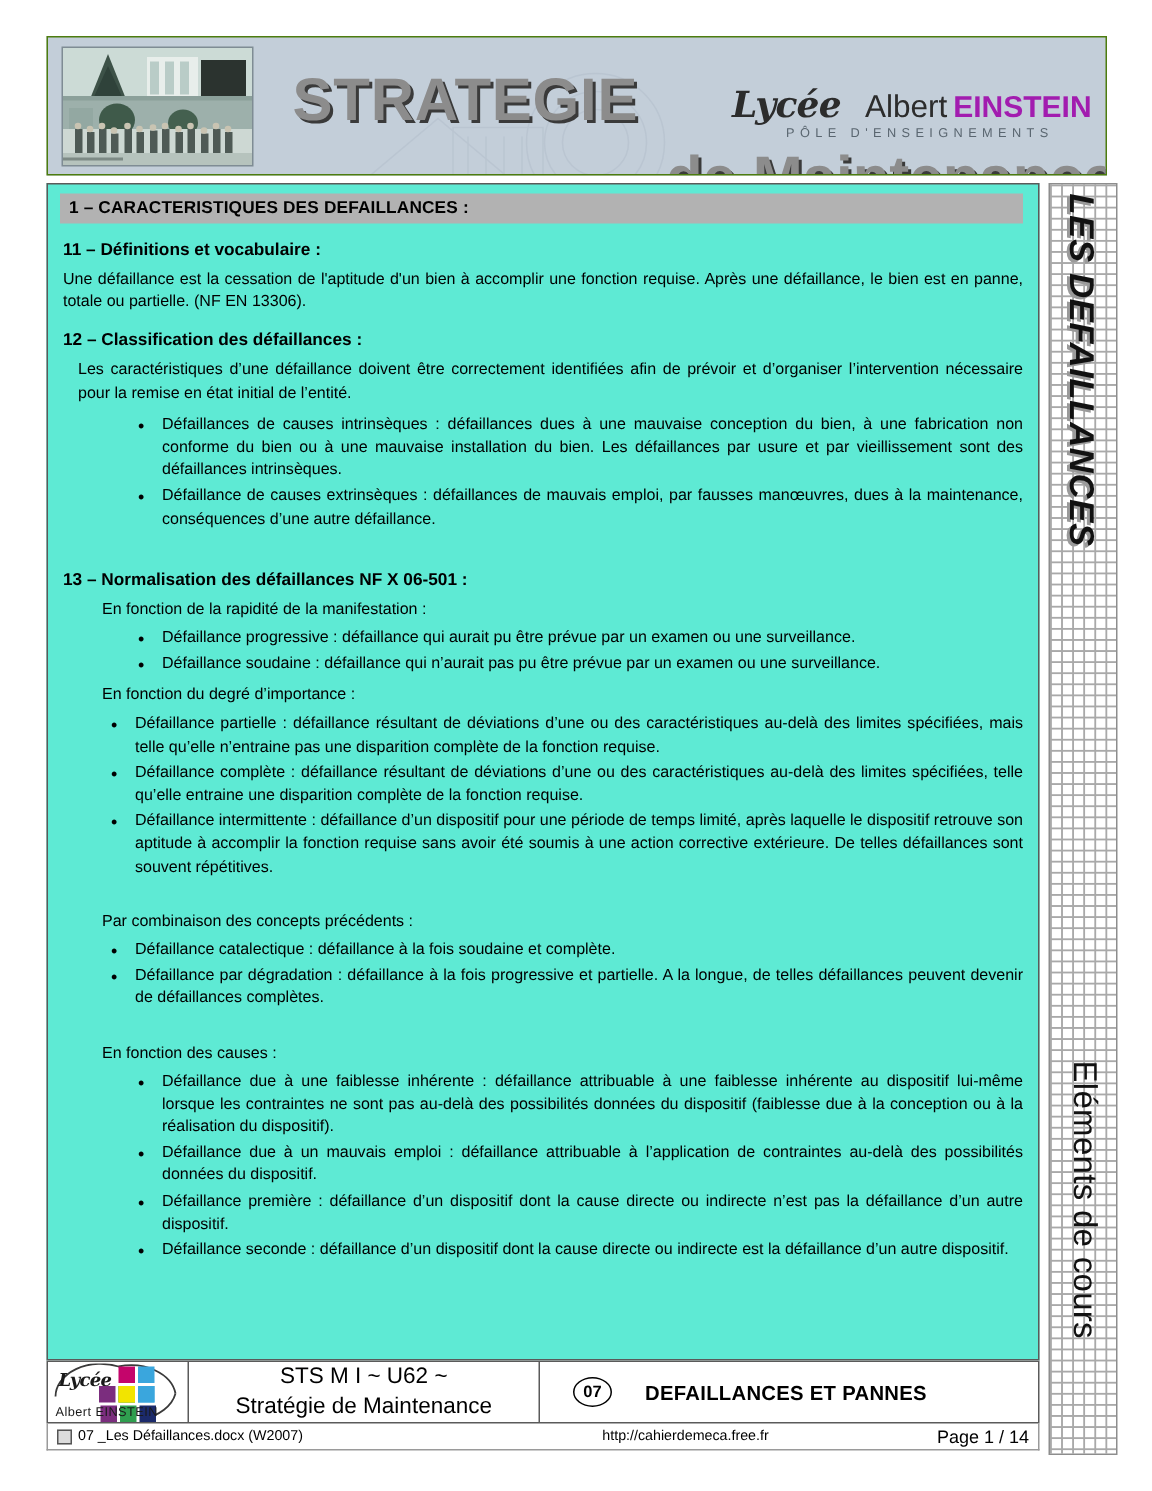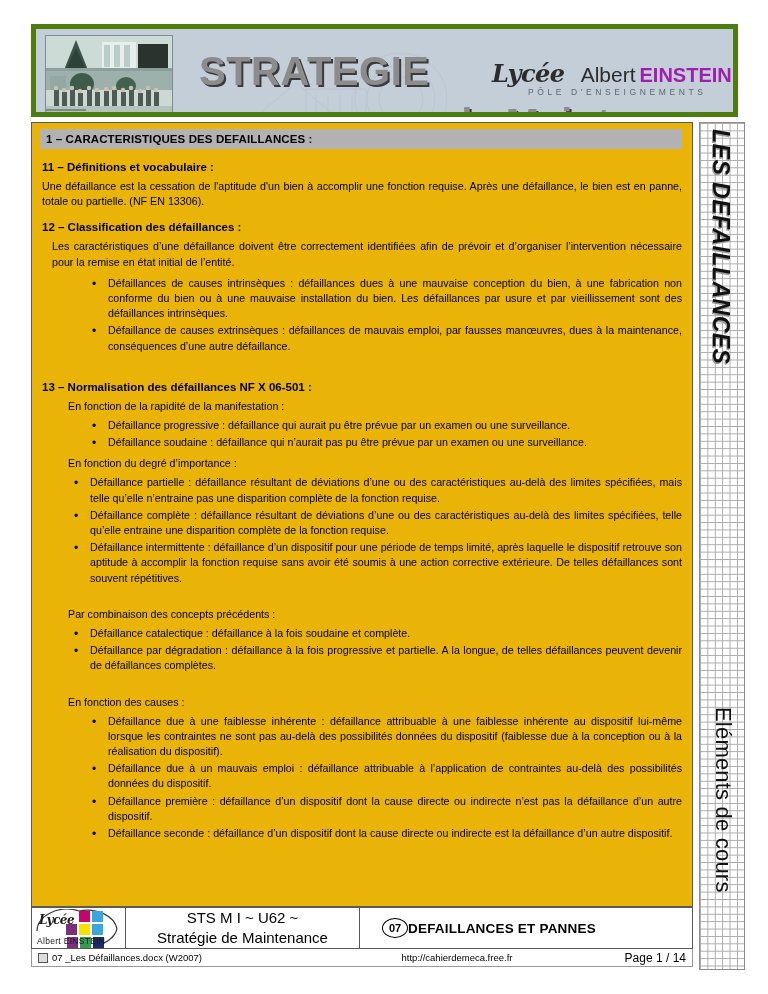--- a/index.html
+++ b/index.html
@@ -22,21 +22,21 @@
     left: 0; top: 0;
     width: 768px; height: 994px;
   }
 
   
   .banner {
     position: absolute;
     left: 31px; top: 24px;
     width: 707px; height: 93px;
     background: #c3ced9;
-    border: 5px solid #4d7c0f;
+    border: 1px solid #4d7c0f;
     box-sizing: border-box;
     overflow: hidden;
   }
   .banner-watermark {
     position: absolute;
     left: 150px; top: 10px;
     width: 420px; height: 86px;
     opacity: .35;
   }
   .banner-photo {
@@ -105,21 +105,21 @@
     white-space: nowrap;
   }
 
   
   .content-box {
     position: absolute;
     left: 31px; top: 122px;
     width: 662px; height: 785px;
     border: 1px solid #5a5a5a;
     box-sizing: border-box;
-    background: #eab308;
+    background: #5eead4;
     padding: 0;
   }
   .inner {
     padding: 4px 10px 0 8px;
   }
 
   .section-bar {
     background: #b2b2b2;
     font-weight: bold;
     font-size: 11.5px;
@@ -226,21 +226,21 @@
     border-right: 1px solid #5a5a5a;
     flex-direction: column;
     font-size: 15px;
     line-height: 1.35;
     text-align: center;
   }
   .fcell-title {
     flex: 1;
     justify-content: flex-start;
     padding-left: 22px;
-    gap: 0;
+    gap: 22px;
   }
   .badge07 {
     width: 24px; height: 18px;
     border: 1.6px solid #000;
     border-radius: 50%;
     display: flex; align-items: center; justify-content: center;
     font-size: 11px; font-weight: bold;
   }
   .ftitle {
     font-size: 13.5px;

